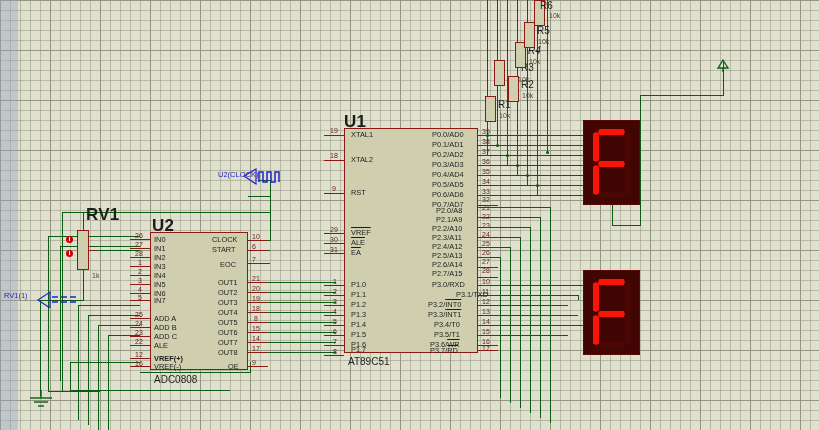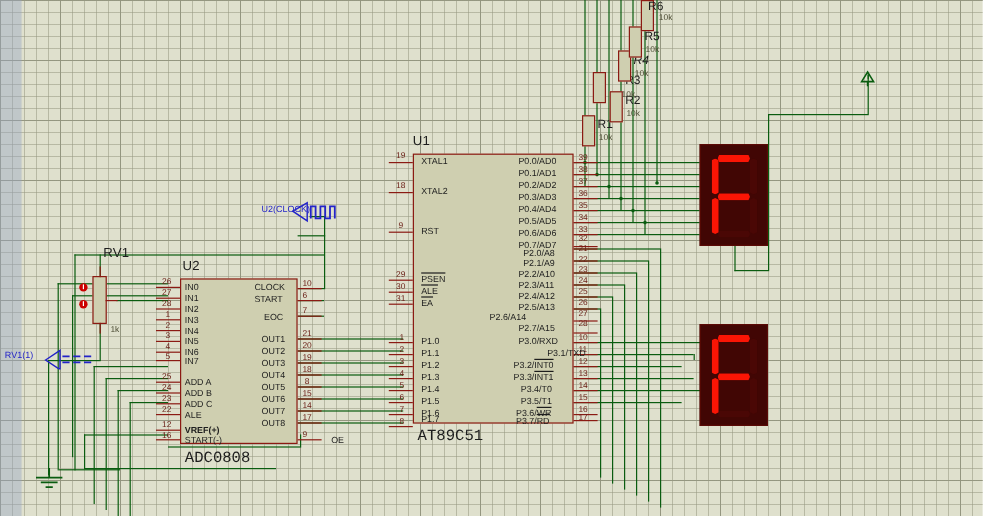--- a/index.html
+++ b/index.html
@@ -18,24 +18,24 @@
   }
   #leftband{position:absolute;left:0;top:0;width:18px;height:430px;
     background:rgba(150,165,195,.42);}
   .wire{position:absolute;background:#0a5c10;}
   .wh{height:1px;}
   .wv{width:1px;}
   .pinw{position:absolute;background:#8b1a13;}
   .pinh{height:1px;}
   .pinv{width:1px;}
   .chip{position:absolute;background:#cfcfb0;border:1.4px solid #8b1a13;box-sizing:border-box;}
-  .reflbl{position:absolute;color:#1d1d1d;font-size:11px;letter-spacing:.2px;white-space:nowrap;}
+  .reflbl{position:absolute;color:#1d1d1d;font-size:17px;letter-spacing:.2px;white-space:nowrap;font-weight:bold;}
   .plabel{position:absolute;color:#1d1d1d;font-size:7.4px;white-space:nowrap;line-height:8px;}
   .pnum{position:absolute;color:#6b2018;font-size:7px;white-space:nowrap;line-height:7px;}
-  .partno{position:absolute;color:#1d1d1d;font-size:13px;white-space:nowrap;font-family:Liberation Mono, monospace;}
+  .partno{position:absolute;color:#1d1d1d;font-size:10px;white-space:nowrap;}
   .ovl{text-decoration:overline;}
   .res{position:absolute;background:#cfcfb0;border:1px solid #8b1a13;box-sizing:border-box;}
   .rname{position:absolute;color:#1d1d1d;font-size:10px;white-space:nowrap;}
   .rval{position:absolute;color:#4a4a32;font-size:7px;white-space:nowrap;}
   .disp{position:absolute;background:#410604;border:1px solid #5a0a06;box-sizing:border-box;}
   .seg{position:absolute;background:#4a0705;}
   .seg.on{background:#fa1505;}
   .probe{position:absolute;color:#2323c8;font-size:7.5px;white-space:nowrap;}
   .gnd{position:absolute;}
   .dot{position:absolute;width:3px;height:3px;background:#0a5c10;border-radius:50%;}
@@ -163,21 +163,21 @@
   <div class="pinw pinh" style="left:324px;top:160px;width:20px;"></div>
   <div class="pnum" style="left:330px;top:152px;">18</div>
   <div class="plabel" style="left:351px;top:156px;">XTAL2</div>
 
   <div class="pinw pinh" style="left:324px;top:193px;width:20px;"></div>
   <div class="pnum" style="left:332px;top:185px;">9</div>
   <div class="plabel" style="left:351px;top:189px;">RST</div>
 
   <div class="pinw pinh" style="left:324px;top:233px;width:20px;"></div>
   <div class="pnum" style="left:330px;top:226px;">29</div>
-  <div class="plabel ovl" style="left:351px;top:229px;">PSEN</div>
+  <div class="plabel ovl" style="left:351px;top:229px;">VREF</div>
 
   <div class="pinw pinh" style="left:324px;top:243px;width:20px;"></div>
   <div class="pnum" style="left:330px;top:236px;">30</div>
   <div class="plabel ovl" style="left:351px;top:239px;">ALE</div>
 
   <div class="pinw pinh" style="left:324px;top:253px;width:20px;"></div>
   <div class="pnum" style="left:330px;top:246px;">31</div>
   <div class="plabel ovl" style="left:351px;top:249px;">EA</div>
 
   <div class="pinw pinh" style="left:324px;top:285px;width:20px;"></div>
@@ -263,21 +263,21 @@
   <div class="pinw pinh" style="left:478px;top:247px;width:20px;"></div>
   <div class="pnum" style="left:482px;top:240px;">25</div>
   <div class="plabel" style="left:432px;top:243px;">P2.4/A12</div>
 
   <div class="pinw pinh" style="left:478px;top:257px;width:20px;"></div>
   <div class="pnum" style="left:482px;top:249px;">26</div>
   <div class="plabel" style="left:432px;top:252px;">P2.5/A13</div>
 
   <div class="pinw pinh" style="left:478px;top:267px;width:20px;"></div>
   <div class="pnum" style="left:482px;top:258px;">27</div>
-  <div class="plabel" style="left:408px;top:261px;text-align:right;">P2.6/A14</div>
+  <div class="plabel" style="left:432px;top:261px;text-align:right;">P2.6/A14</div>
 
   <div class="pinw pinh" style="left:478px;top:277px;width:20px;"></div>
   <div class="pnum" style="left:482px;top:267px;">28</div>
   <div class="plabel" style="left:432px;top:270px;">P2.7/A15</div>
 
   <div class="pinw pinh" style="left:478px;top:285px;width:20px;"></div>
   <div class="pnum" style="left:482px;top:278px;">10</div>
   <div class="plabel" style="left:432px;top:281px;">P3.0/RXD</div>
 
   <div class="pinw pinh" style="left:478px;top:295px;width:20px;"></div>
@@ -359,21 +359,21 @@
   <div class="pinw pinh" style="left:130px;top:345px;width:20px;"></div>
   <div class="pnum" style="left:135px;top:338px;">22</div>
   <div class="plabel" style="left:154px;top:342px;">ALE</div>
 
   <div class="pinw pinh" style="left:130px;top:358px;width:20px;"></div>
   <div class="pnum" style="left:135px;top:351px;">12</div>
   <div class="plabel" style="left:154px;top:355px;font-weight:bold;">VREF(+)</div>
 
   <div class="pinw pinh" style="left:130px;top:366px;width:20px;"></div>
   <div class="pnum" style="left:135px;top:360px;">16</div>
-  <div class="plabel" style="left:154px;top:363px;">START(-)</div>
+  <div class="plabel" style="left:154px;top:363px;">VREF(-)</div>
 
   <div class="pinw pinh" style="left:248px;top:240px;width:20px;"></div>
   <div class="pnum" style="left:252px;top:233px;">10</div>
   <div class="plabel" style="left:212px;top:236px;">CLOCK</div>
 
   <div class="pinw pinh" style="left:248px;top:250px;width:20px;"></div>
   <div class="pnum" style="left:252px;top:243px;">6</div>
   <div class="plabel" style="left:212px;top:246px;">START</div>
 
   <div class="pinw pinh" style="left:248px;top:263px;width:20px;"></div>
@@ -407,21 +407,21 @@
   <div class="pinw pinh" style="left:248px;top:342px;width:20px;"></div>
   <div class="pnum" style="left:252px;top:335px;">14</div>
   <div class="plabel" style="left:218px;top:339px;">OUT7</div>
 
   <div class="pinw pinh" style="left:248px;top:352px;width:20px;"></div>
   <div class="pnum" style="left:252px;top:345px;">17</div>
   <div class="plabel" style="left:218px;top:349px;">OUT8</div>
 
   <div class="pinw pinh" style="left:248px;top:366px;width:20px;"></div>
   <div class="pnum" style="left:252px;top:359px;">9</div>
-  <div class="plabel" style="left:228px;top:363px;margin-left:48px;">OE</div>
+  <div class="plabel" style="left:228px;top:363px;">OE</div>
 
   <div class="reflbl" style="left:86px;top:205px;">RV1</div>
   <div class="res" style="left:77px;top:230px;width:12px;height:40px;"></div>
   <div class="rval" style="left:92px;top:272px;">1k</div>
   <div class="rdot" style="left:66px;top:236px;"></div>
   <div class="rdot" style="left:66px;top:250px;"></div>
   <div class="pinw pinv" style="left:83px;top:222px;height:9px;"></div>
   <div class="pinw pinv" style="left:83px;top:269px;height:9px;"></div>
   <div class="pinw pinh" style="left:88px;top:250px;width:10px;"></div>
 

